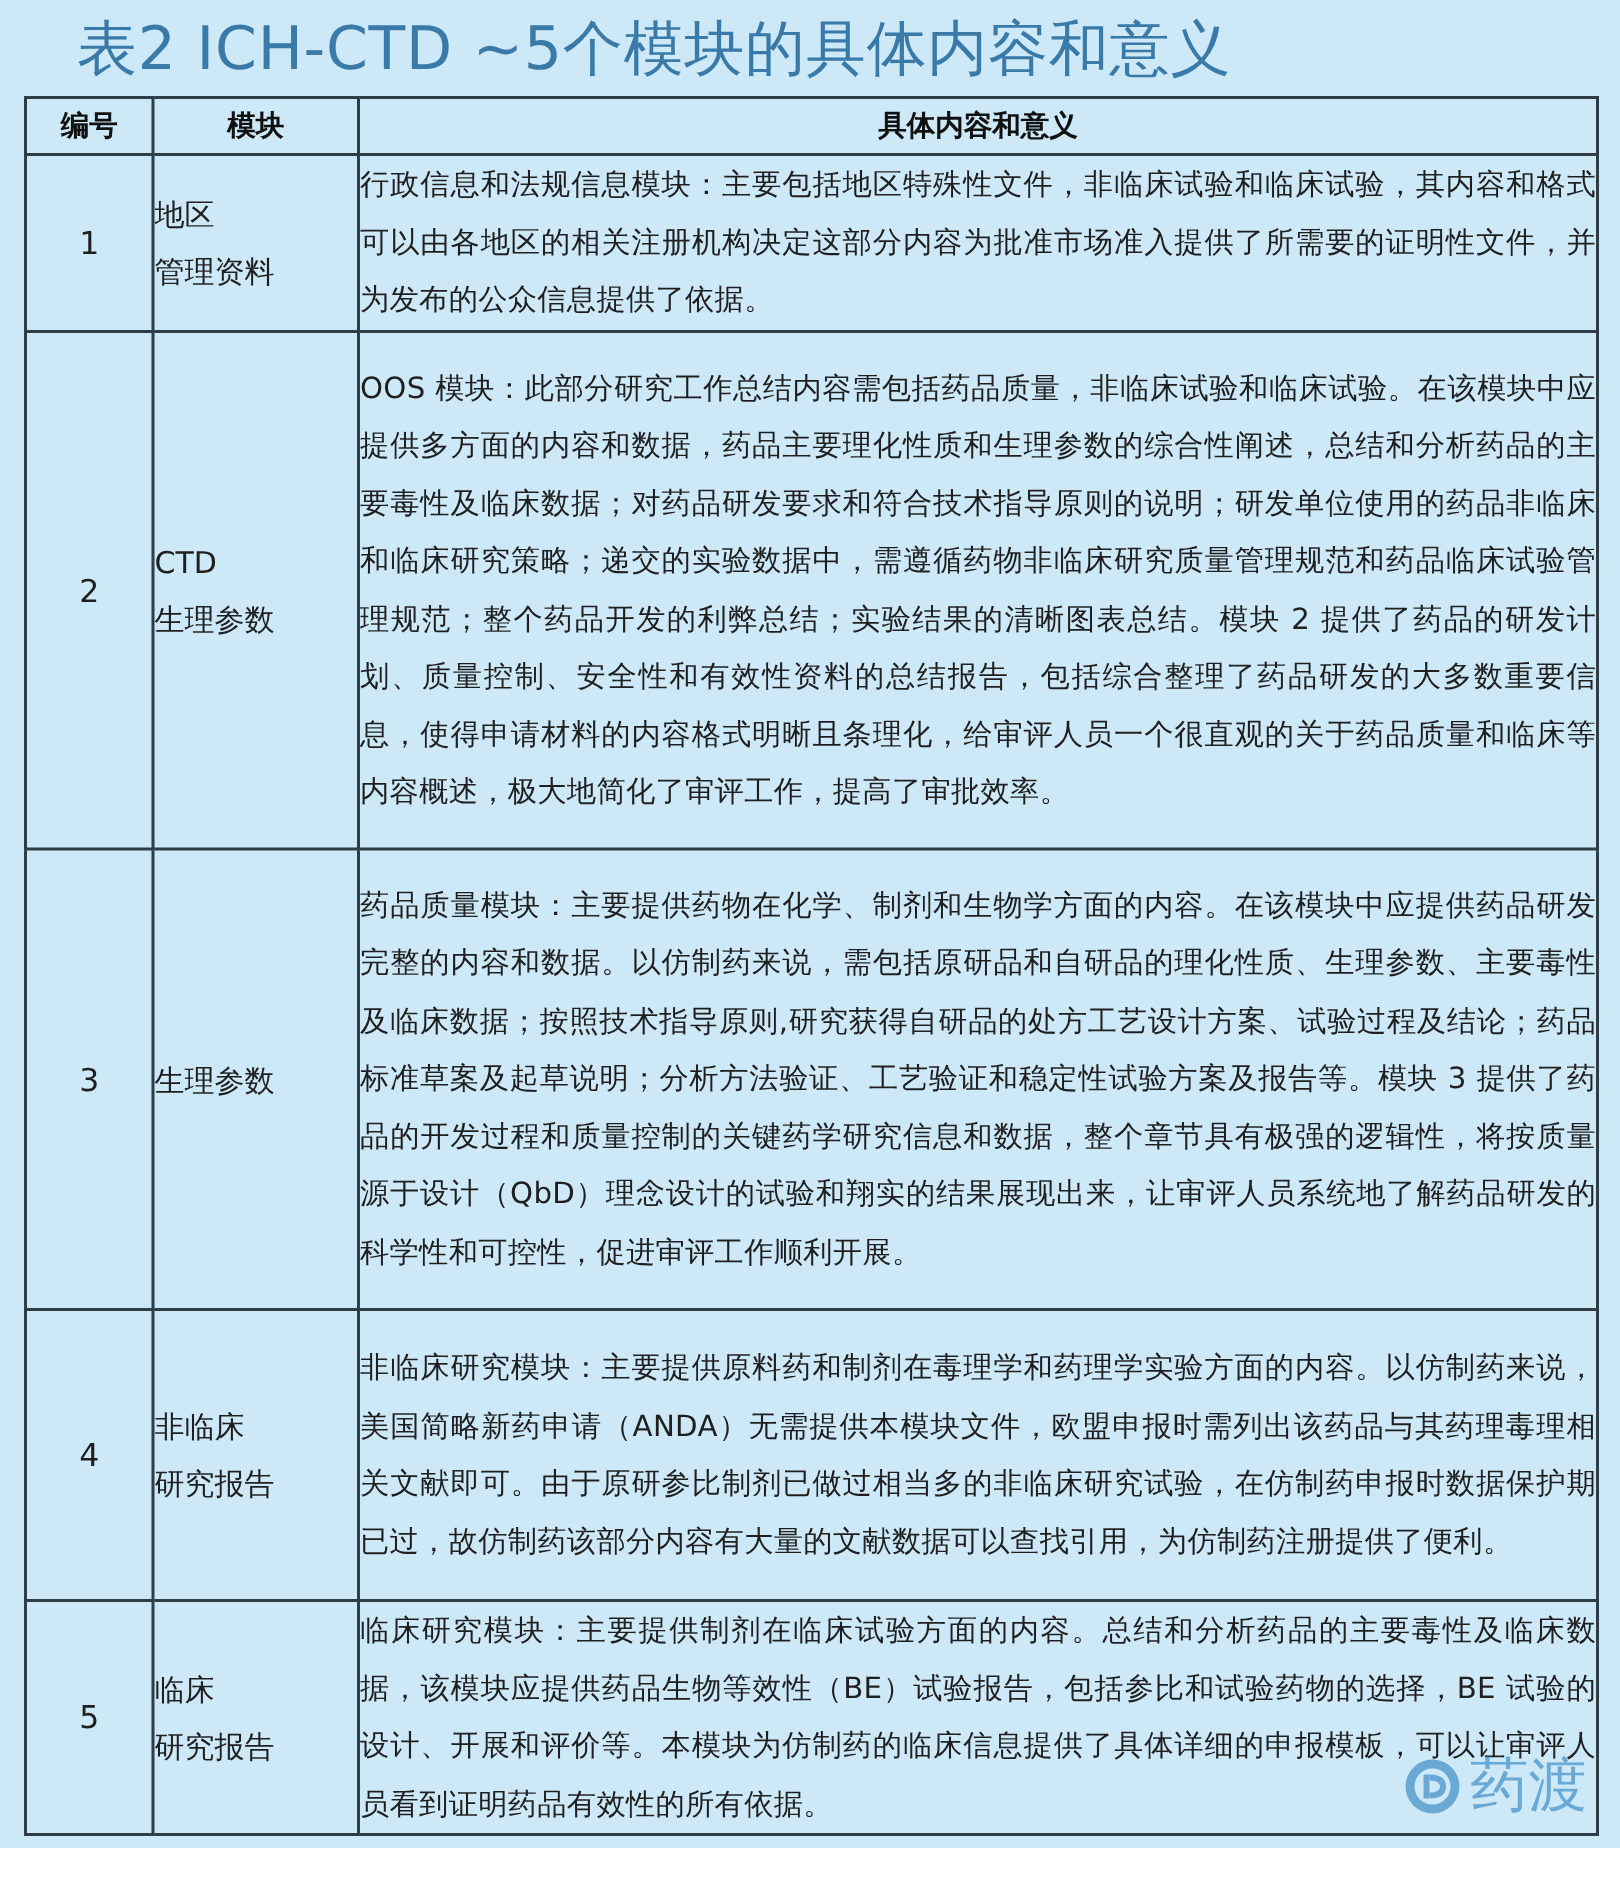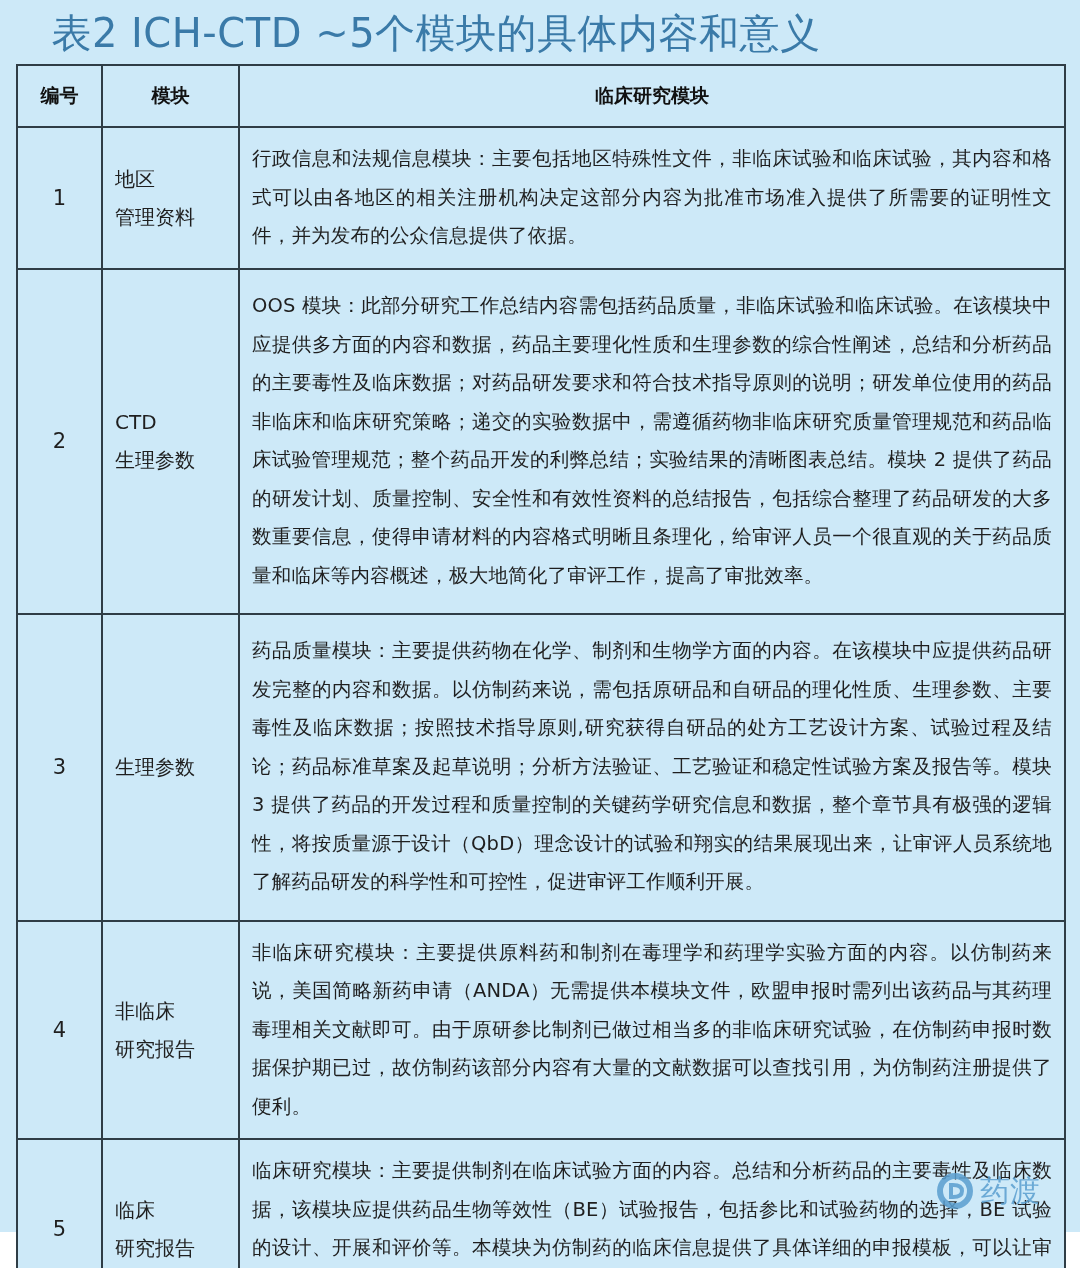--- a/index.html
+++ b/index.html
@@ -39,21 +39,21 @@
       table-layout: fixed;
       background: #cde9f8;
     }
     table.ctd col.c1 { width: 85px; }
     table.ctd col.c2 { width: 137px; }
     table.ctd col.c3 { width: 826px; }
     table.ctd th, table.ctd td {
       border: 2px solid #2f3d46;
       color: #1f1f1f;
       vertical-align: middle;
-      padding: 12px;
+      padding: 0;
     }
     table.ctd th {
       height: 36px;
       font-size: 19px;
       font-weight: bold;
       text-align: center;
       color: #111111;
     }
     td.num {
       text-align: center;
@@ -79,21 +79,21 @@
       height: 50px;
       display: flex;
       align-items: center;
       gap: 4px;
       opacity: 0.85;
     }
     .wm-logo {
       width: 42px; height: 42px;
     }
     .wm-text {
-      font-size: 30px;
+      font-size: 39px;
       color: #5a9fd0;
       line-height: 48px;
     }
   </style>
 </head>
 <body>
 
 <div class="panel"></div>
 
 <div class="title">表2  ICH-CTD ~5个模块的具体内容和意义</div>
@@ -101,21 +101,21 @@
 <table class="ctd">
   <colgroup>
     <col class="c1">
       <col class="c2">
       <col class="c3">
   </colgroup>
   <thead>
     <tr>
       <th>编号</th>
       <th>模块</th>
-      <th>临床研究模块</th>
+      <th>具体内容和意义</th>
     </tr>
   </thead>
   <tbody>
     <tr style="height:118px;">
       <td class="num">1</td>
       <td class="mod">
         <span>地区</span>
         <span>管理资料</span>
       </td>
       <td class="desc">行政信息和法规信息模块：主要包括地区特殊性文件，非临床试验和临床试验，其内容和格式可以由各地区的相关注册机构决定这部分内容为批准市场准入提供了所需要的证明性文件，并为发布的公众信息提供了依据。</td>

